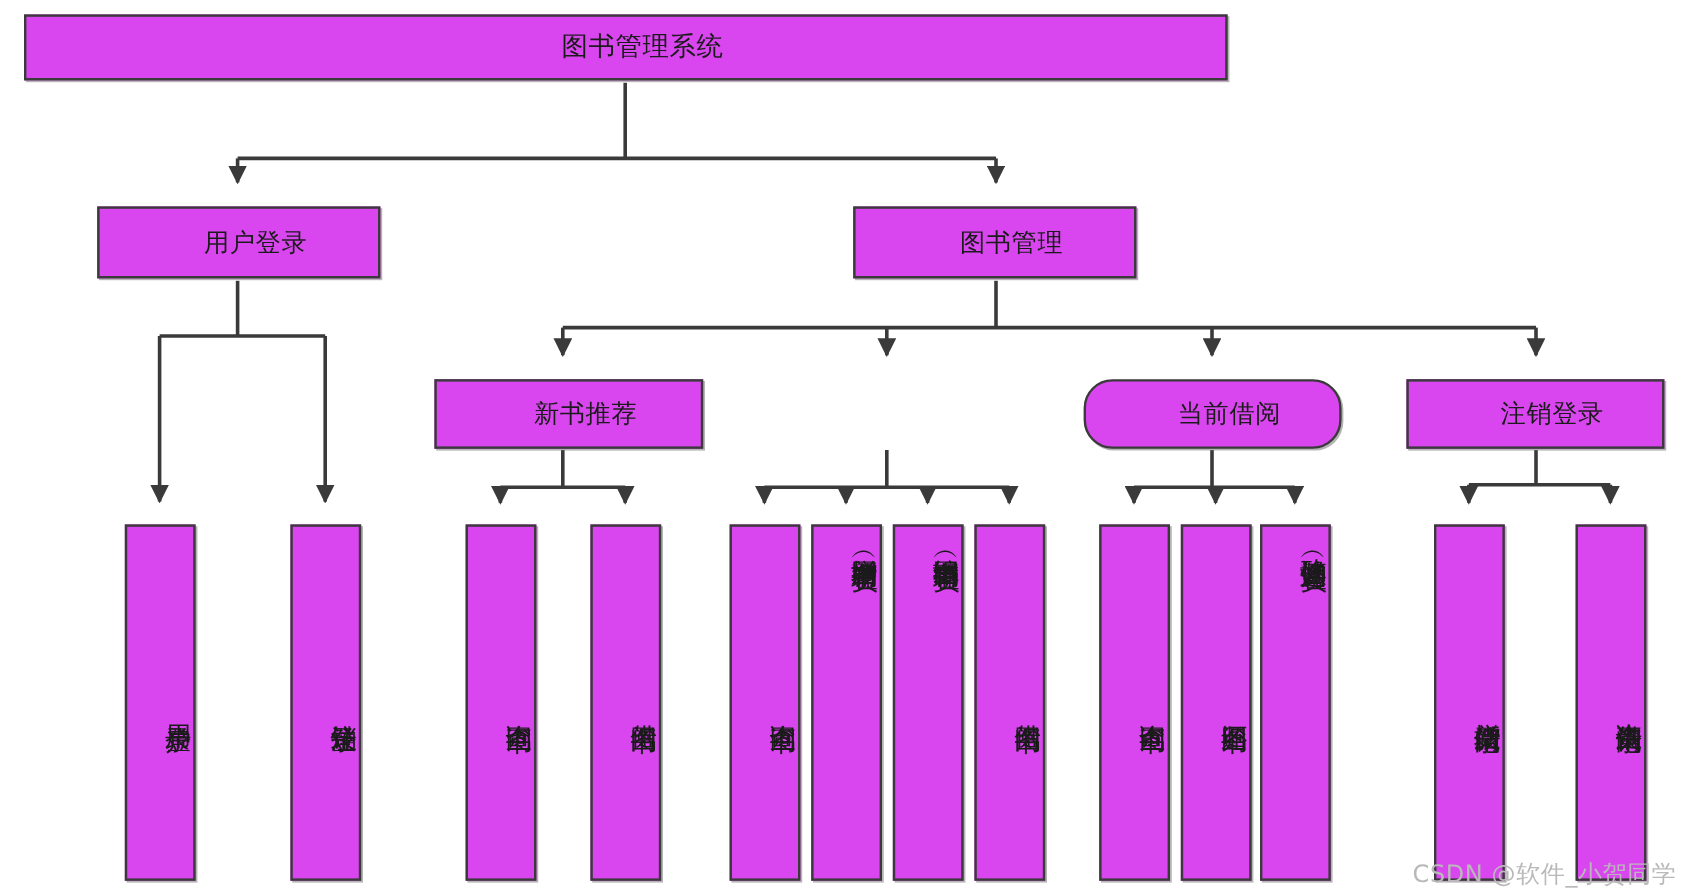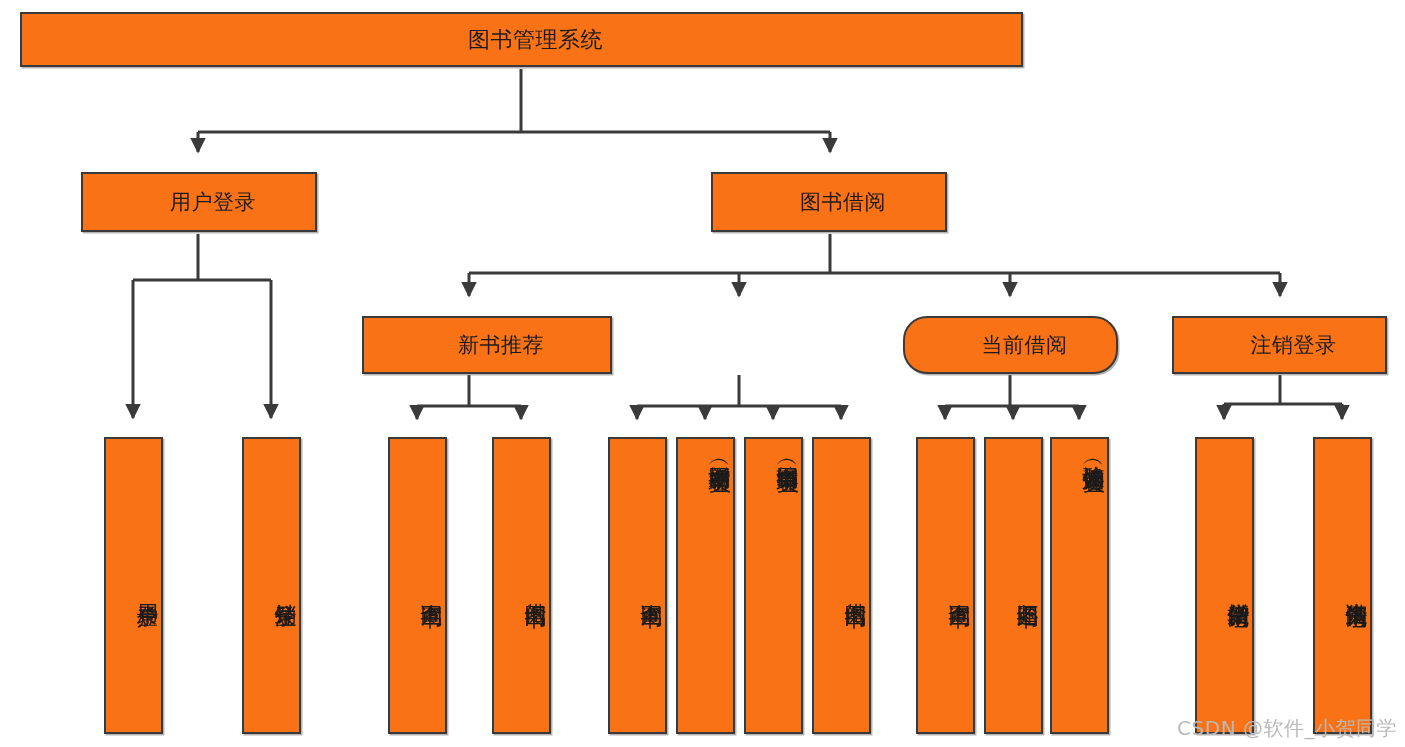--- a/index.html
+++ b/index.html
@@ -22,21 +22,21 @@
   svg#tree-svg {
     position: absolute;
     left: 0;
     top: 0;
     width: 1405px;
     height: 747px;
   }
   .node-box {
     position: absolute;
     box-sizing: border-box;
-    background: #f97316;
+    background: #d946ef;
     border: 2.5px solid #3a3a3a;
     box-shadow: 1.5px 1.5px 0 0 rgba(120,120,120,0.55);
     display: flex;
     align-items: center;
     justify-content: center;
     color: #1b1b1b;
     padding-left: 28px;
   }
   .node-label-h {
     font-size: 21px;
@@ -136,24 +136,24 @@
   </svg>
 
   <div class="node-box root" style="left:20px; top:12px; width:1003px; height:55px;">
     <span class="node-label-h">图书管理系统</span>
   </div>
 
   <div class="node-box" style="left:81px; top:172px; width:236px; height:60px;">
     <span class="node-label-h">用户登录</span>
   </div>
   <div class="node-box" style="left:711px; top:172px; width:236px; height:60px;">
-    <span class="node-label-h">图书借阅</span>
-  </div>
-
-  <div class="node-box" style="left:362px; top:316px; width:250px; height:58px;">
+    <span class="node-label-h">图书管理</span>
+  </div>
+
+  <div class="node-box" style="left:362px; top:316px; width:224px; height:58px;">
     <span class="node-label-h">新书推荐</span>
   </div>
   <div class="node-box" style="left:903px; top:316px; width:215px; height:58px;border-radius:24px;">
     <span class="node-label-h">当前借阅</span>
   </div>
   <div class="node-box" style="left:1172px; top:316px; width:215px; height:58px;">
     <span class="node-label-h">注销登录</span>
   </div>
 
   <div class="node-box leaf" style="left:104px; top:437px; width:59px; height:297px;">

